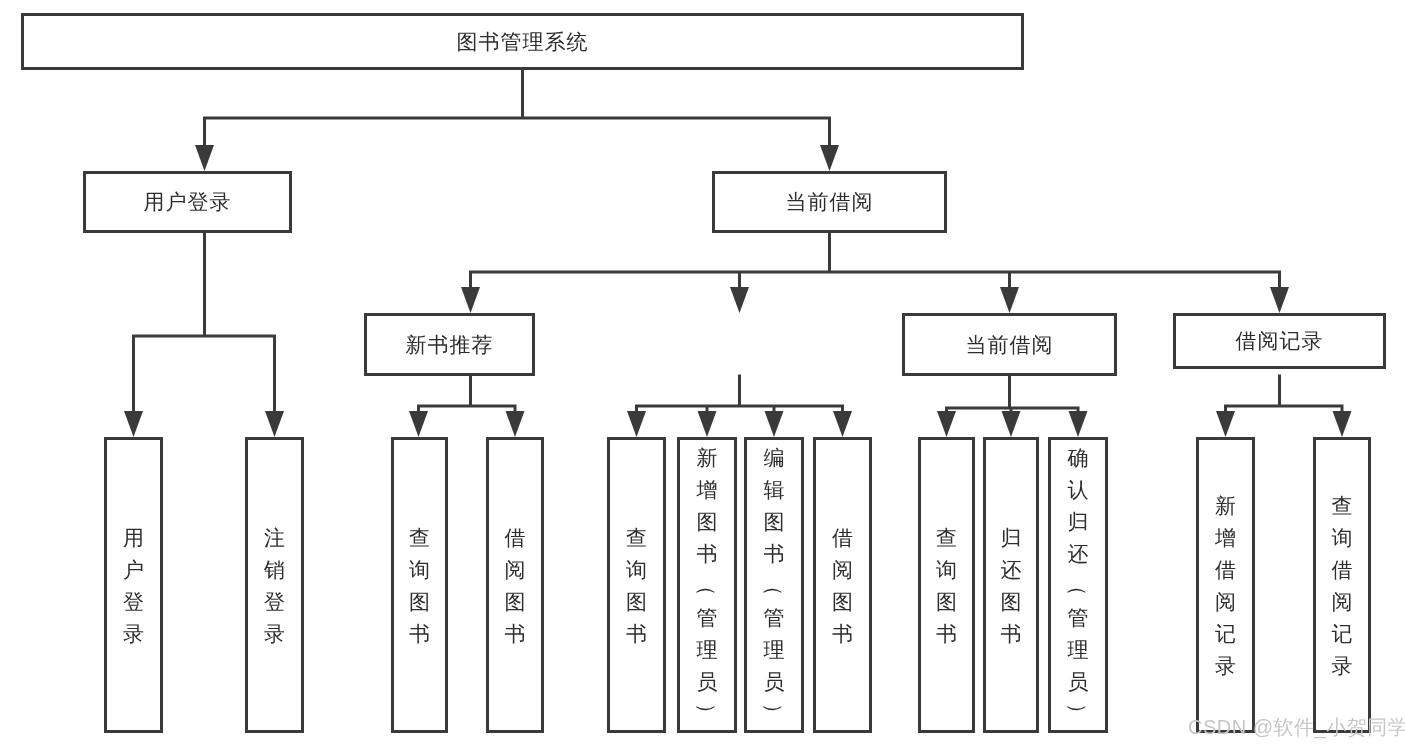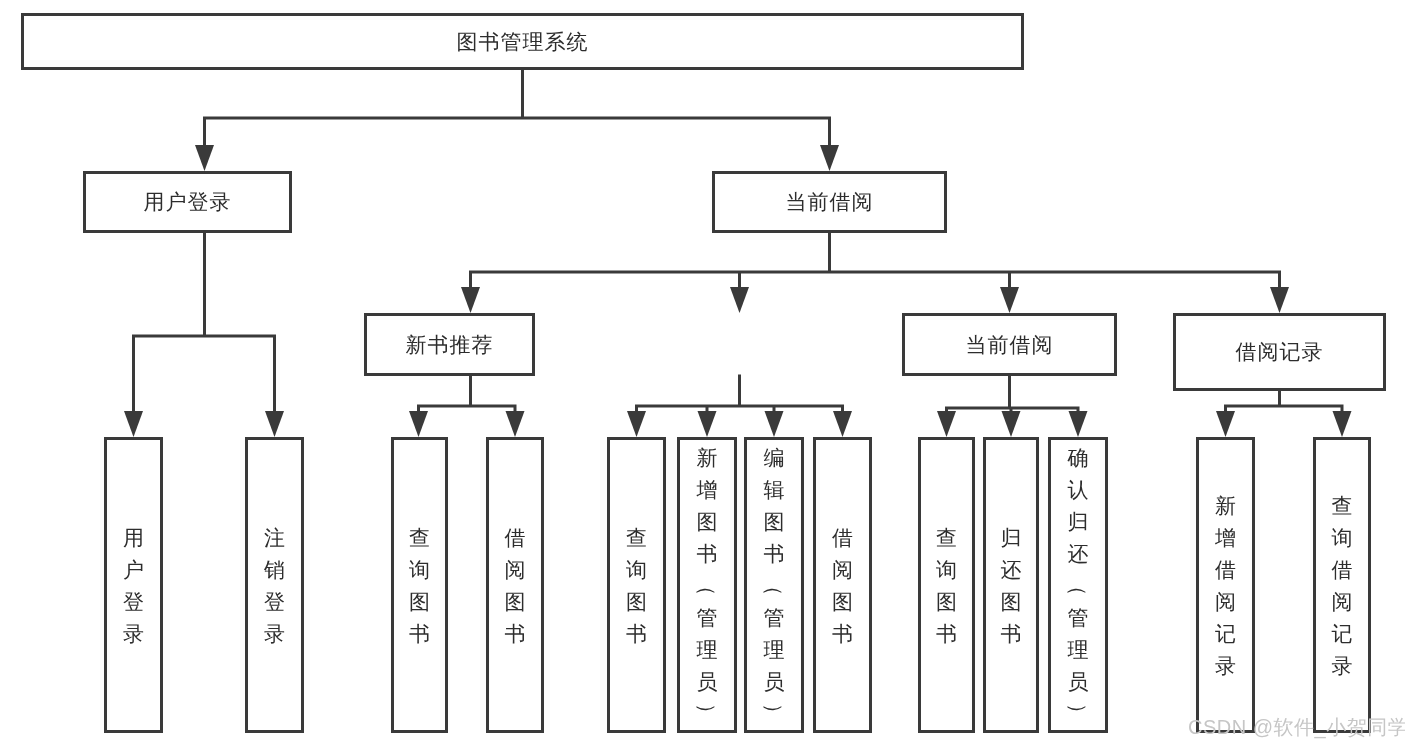--- a/index.html
+++ b/index.html
@@ -95,21 +95,21 @@
   <div class="box hbox" style="left:712px;top:171px;width:235px;height:62px">
     <span>当前借阅</span>
   </div>
 
   <div class="box hbox" style="left:364px;top:313px;width:171px;height:63px">
     <span>新书推荐</span>
   </div>
   <div class="box hbox" style="left:902px;top:313px;width:215px;height:63px">
     <span>当前借阅</span>
   </div>
-  <div class="box hbox" style="left:1173px;top:313px;width:213px;height:78px">
+  <div class="box hbox" style="left:1173px;top:313px;width:213px;height:56px">
     <span>借阅记录</span>
   </div>
 
   <div class="box vbox" style="left:104px;top:437px;width:59px;height:296px">
     <span class="vtext">
         <span class="vchar">用</span>
         <span class="vchar">户</span>
         <span class="vchar">登</span>
         <span class="vchar">录</span>
       </span>

